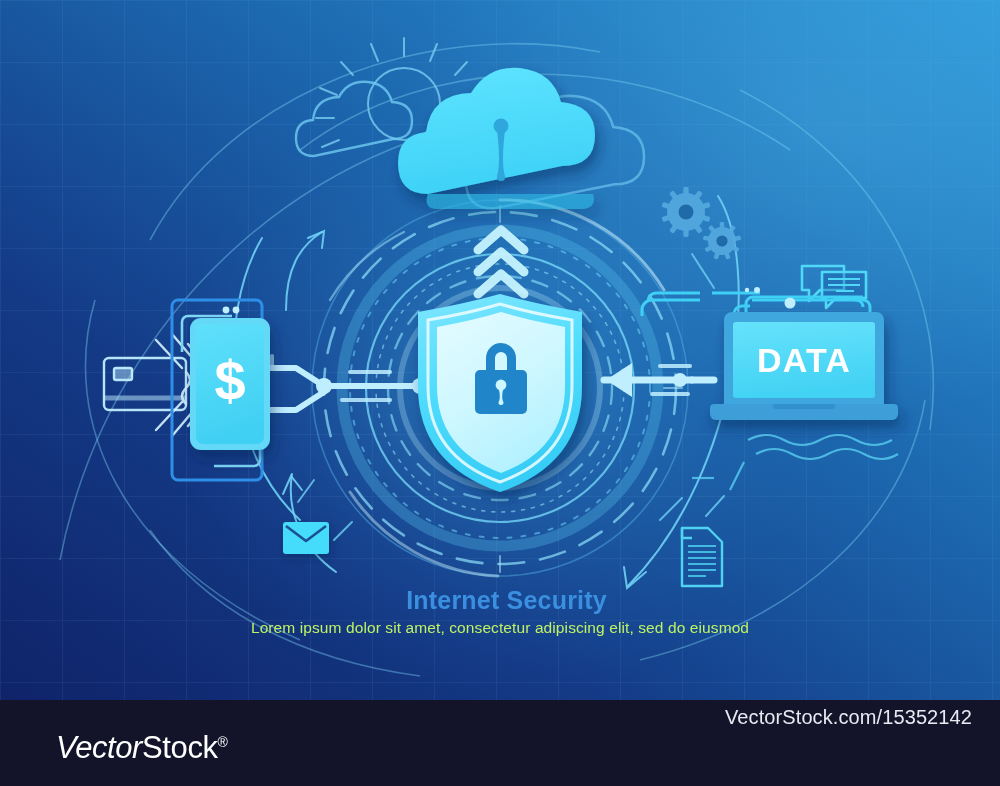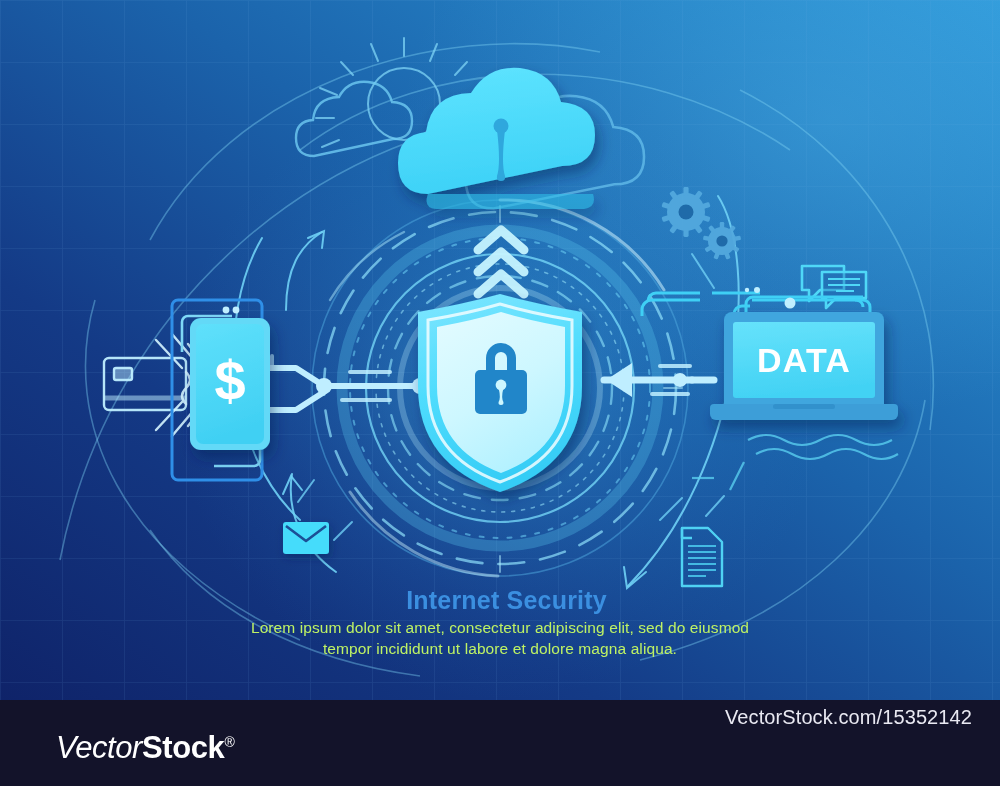--- a/index.html
+++ b/index.html
@@ -33,21 +33,21 @@
   }
   #wm-logo {
     position:absolute;
     left:56px; top:730px;
     font-size:31px;
     letter-spacing:-0.4px;
     color:#ffffff;
     white-space:nowrap;
   }
   #wm-logo .vs-light { font-weight:300;font-style:italic; }
-  #wm-logo .vs-bold  { font-weight:bold; }
+  #wm-logo .vs-bold  { font-weight:normal; }
   #wm-logo .vs-reg   { font-size:14px; vertical-align:super; font-weight:400; }
   #wm-url {
     position:absolute;
     right:28px; top:706px;
     font-size:20px;
     color:#e9e9f2;
     letter-spacing:0.1px;
     white-space:nowrap;
   }
 
@@ -431,21 +431,20 @@
       <path d="M706 516 l 18 -20"></path>
       <path d="M714 288 l -22 -34"></path>
     </g>
   </svg>
   </div>
 
   <div id="caption">
     <div id="cap-title">Internet Security</div>
     <div id="cap-sub">
       <span>Lorem ipsum dolor sit amet, consectetur adipiscing elit, sed do eiusmod</span><br>
-      <span>tempor incididunt ut labore et dolore magna aliqua.</span>
     </div>
   </div>
 
   <div id="wm-bar"></div>
   <div id="wm-logo">
     <span class="vs-light">Vector</span><span class="vs-bold">Stock</span><span class="vs-reg">®</span>
   </div>
   <div id="wm-url">VectorStock.com/15352142</div>
 
 </div>

